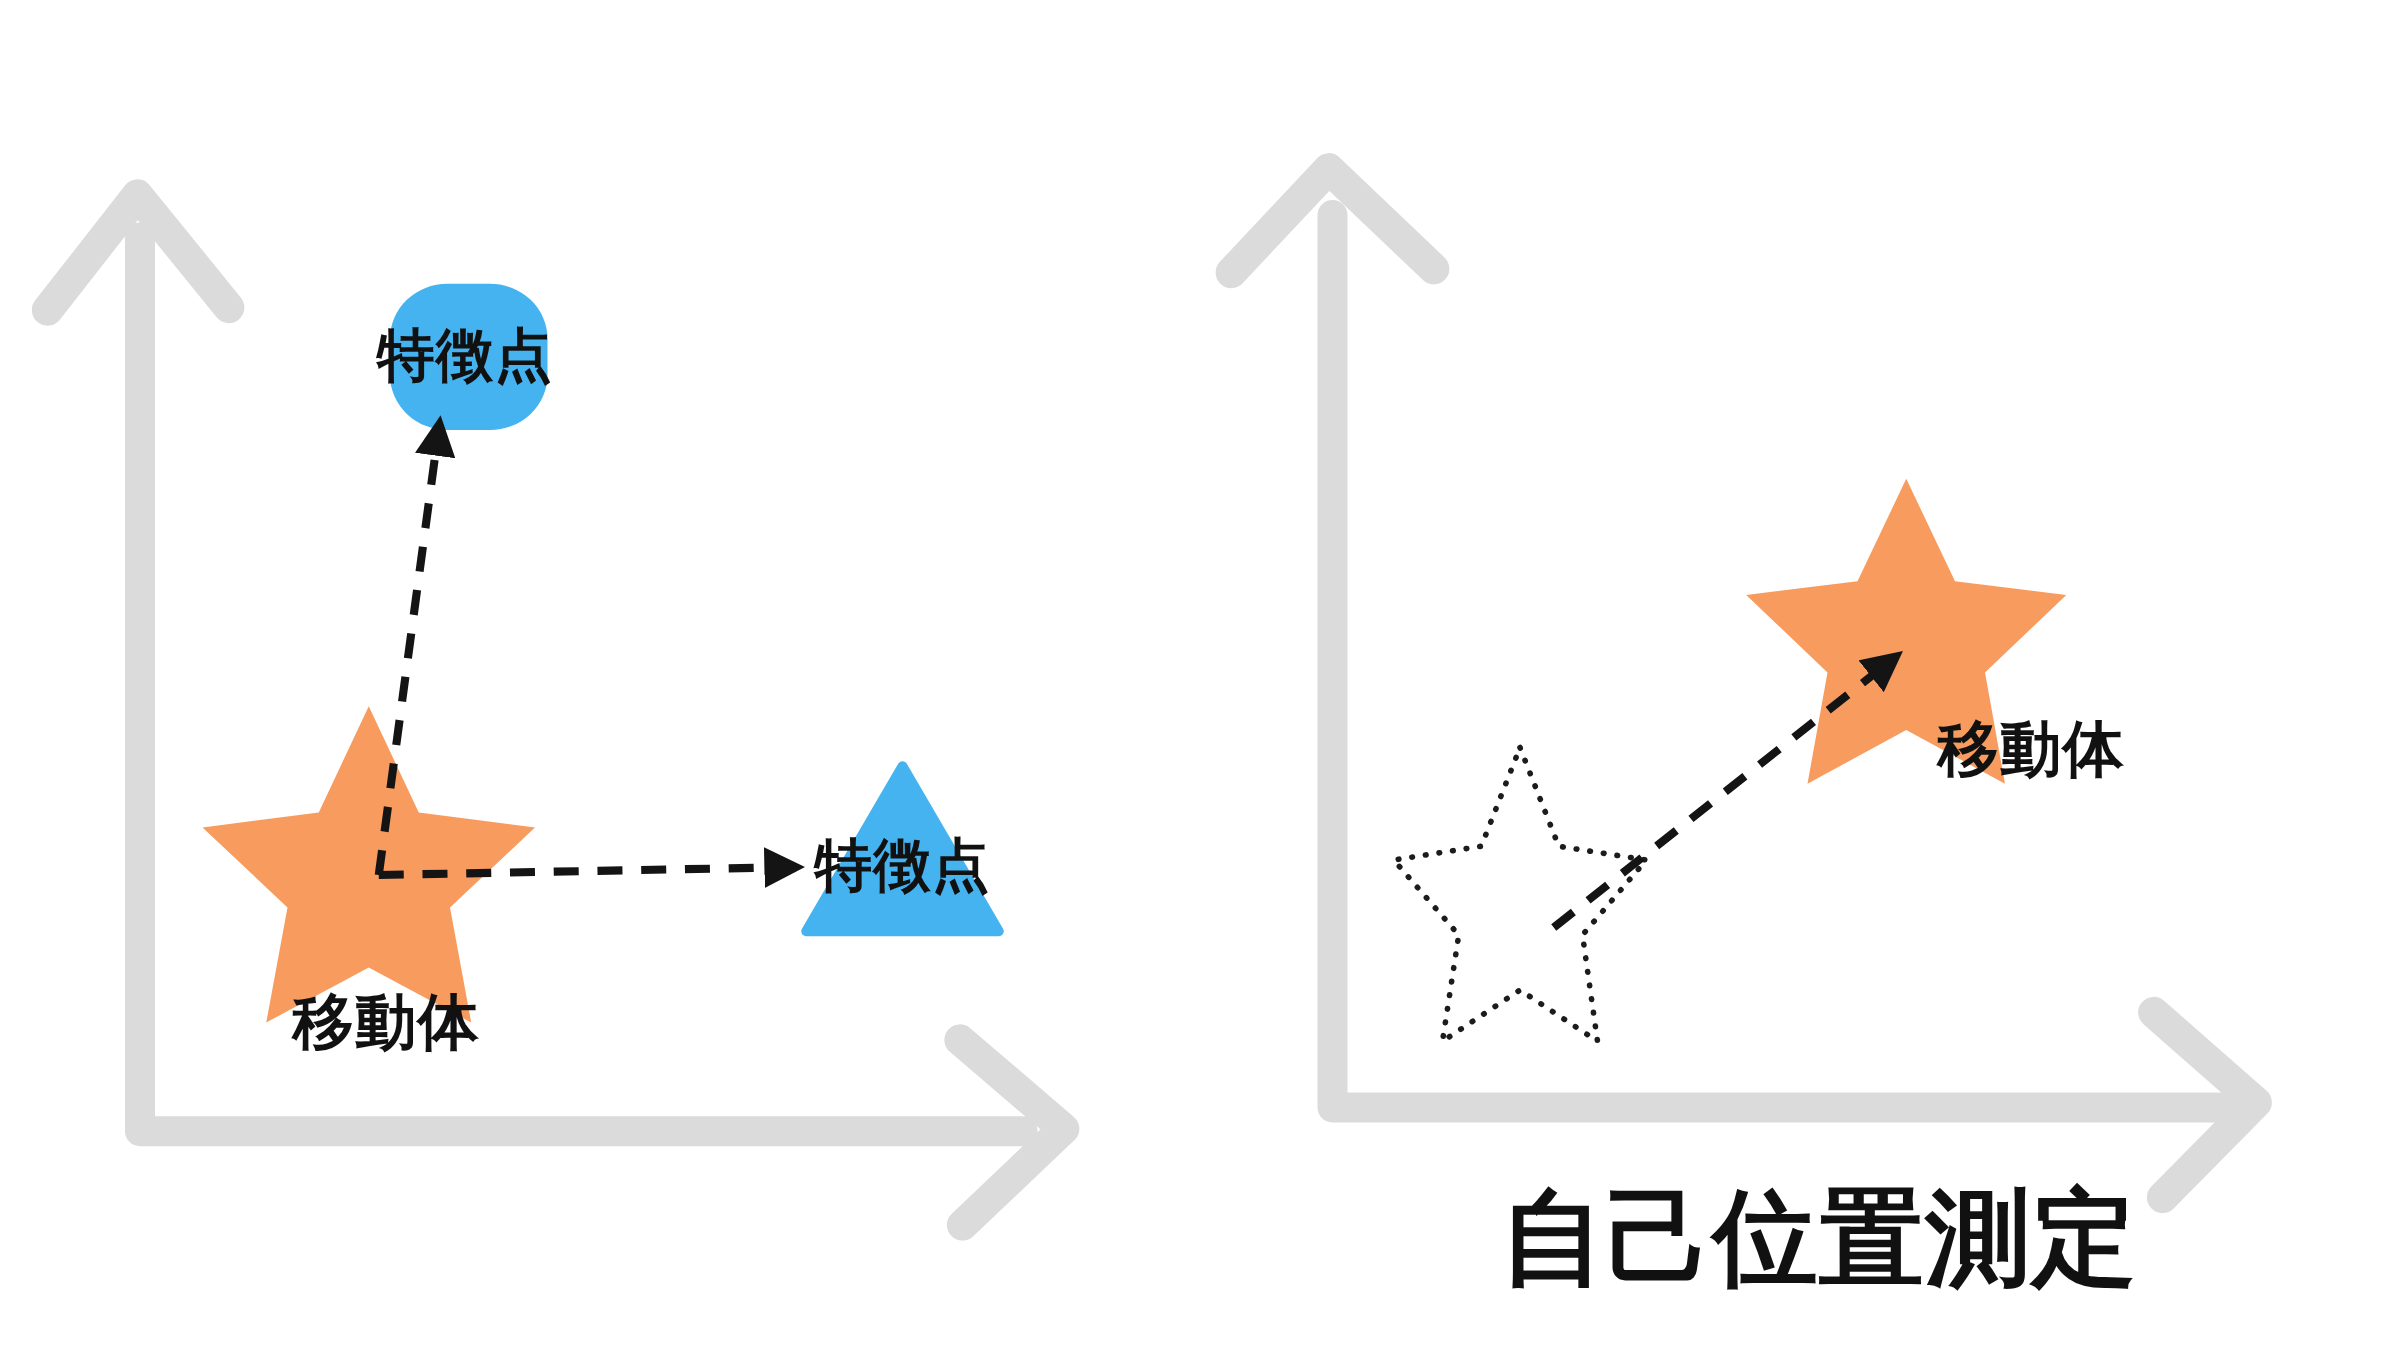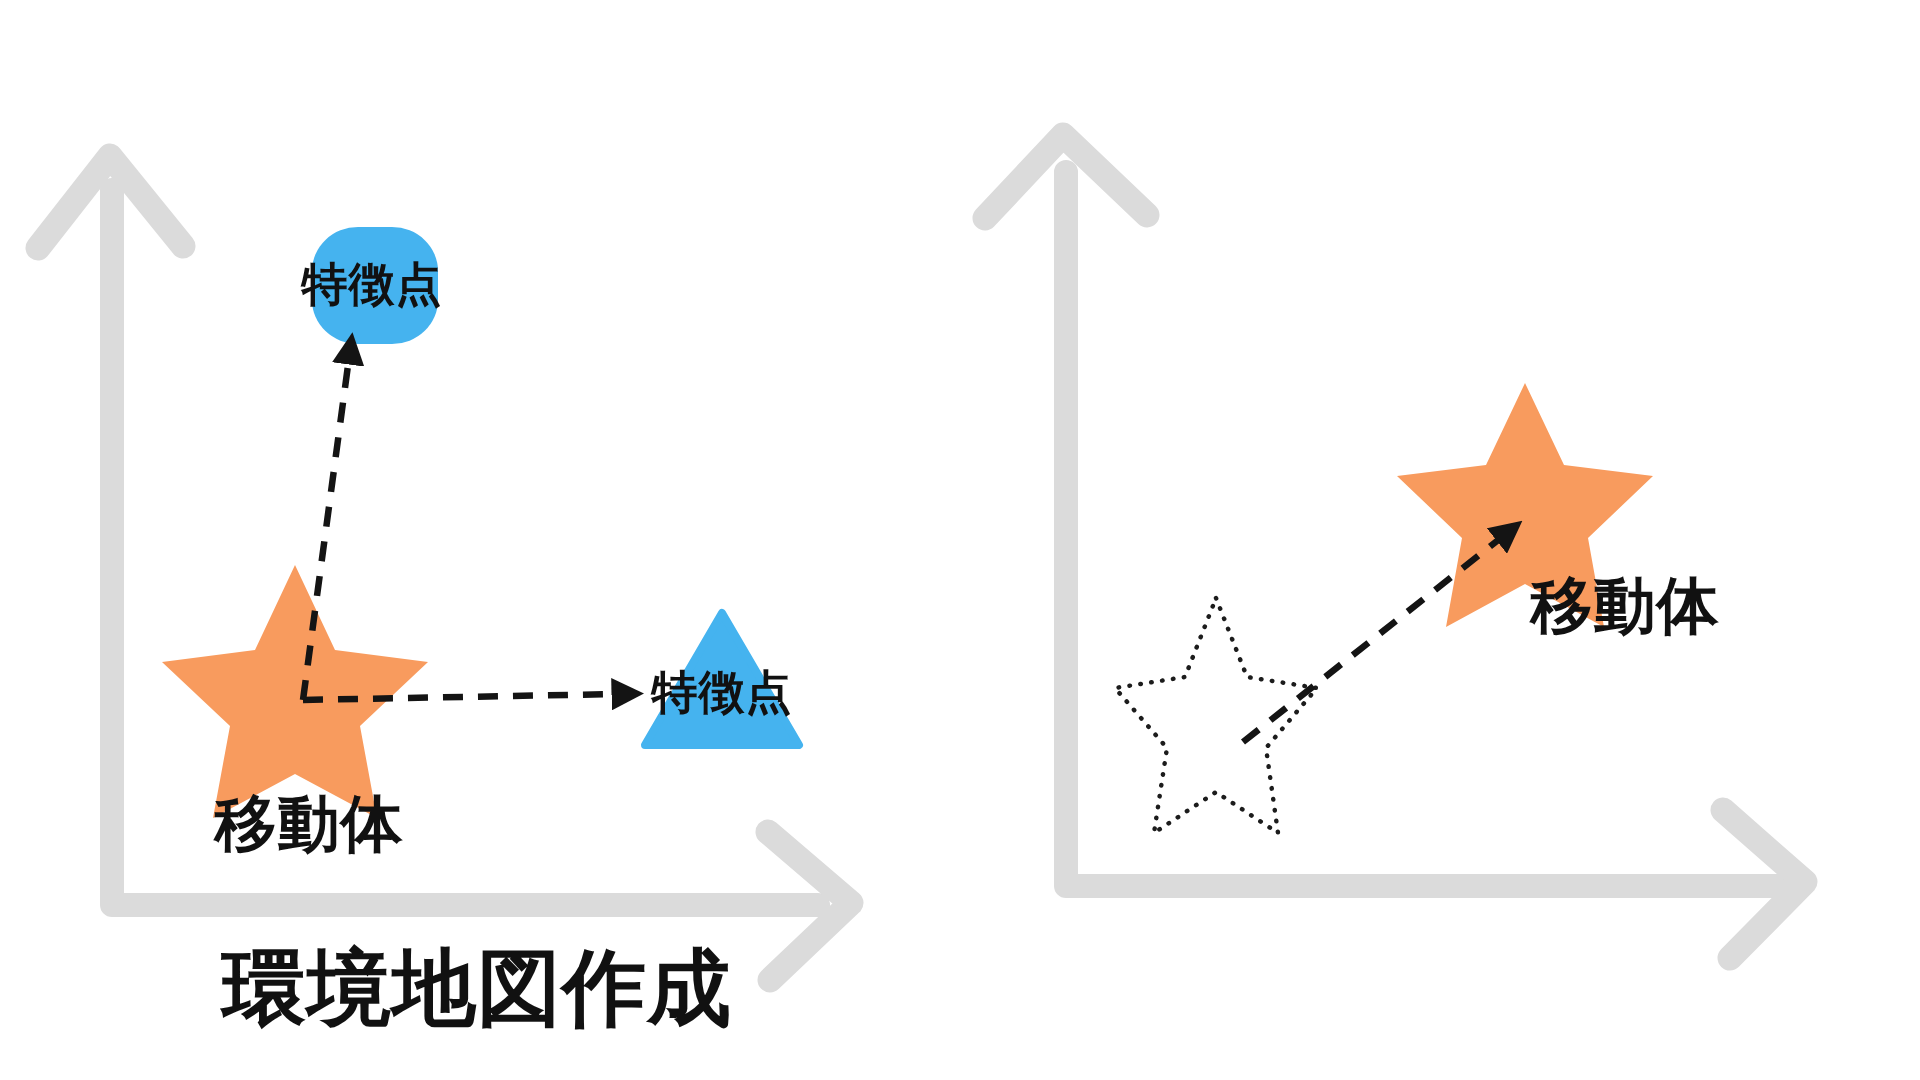--- a/index.html
+++ b/index.html
@@ -21,21 +21,21 @@
   .blue-fill{fill:var(--feature-blue);}
   .tri{fill:var(--feature-blue);stroke:var(--feature-blue);stroke-width:8;stroke-linejoin:round;}
   .star{fill:var(--accent-orange);}
   .ghost{fill:#ffffff;stroke:#1c1c1c;stroke-width:4.5;stroke-dasharray:0.5 10.5;stroke-linecap:round;stroke-linejoin:round;}
   .dash{fill:none;stroke:#141414;stroke-width:6.5;stroke-dasharray:20 15;stroke-linecap:butt;}
   .label{
     position:absolute;transform:translateX(-50%);white-space:nowrap;
     font-weight:900;color:var(--ink-black);line-height:1;letter-spacing:1px;
   }
   .feature-label{font-size:46px;}
-  .robot-label{font-size:62px;}
+  .robot-label{font-size:49px;}
   .annotation{color:var(--annotation-orange);font-size:49px;letter-spacing:2px;}
   .annotation-small{color:var(--annotation-orange);font-size:48px;letter-spacing:2px;}
   .panel-title{font-size:84px;letter-spacing:1px;}
 </style>
 </head>
 <body>
 
 <div id="stage">
 
   <svg class="canvas" width="1920" height="1080" viewBox="0 0 1920 1080">
@@ -67,17 +67,17 @@
     <polygon class="star" points="1525,383 1564,465 1653,476 1588,538 1604,627 1525,584 1446,627 1462,538 1397,476 1486,465"></polygon>
 
     <path class="dash" d="M303 700 L349 358" marker-end="url(#ah)"></path>
     <path class="dash" d="M303 700 L618 694" marker-end="url(#ah)"></path>
     <path class="dash" d="M1243 742 L1502 537" marker-end="url(#ah)"></path>
   </svg>
 
   <div class="label feature-label" style="left:372px;top:261px;">特徴点</div>
   <div class="label feature-label" style="left:722px;top:669px;">特徴点</div>
   <div class="label robot-label" style="left:309px;top:793px;">移動体</div>
-  <div class="label panel-title" style="left:477px;top:946px;">環境地図作成</div>
 
   <div class="label robot-label" style="left:1625px;top:575px;">移動体</div>
+  <div class="label panel-title" style="left:1455px;top:948px;">自己位置測定</div>
 
 </div>
 
 </body></html>

